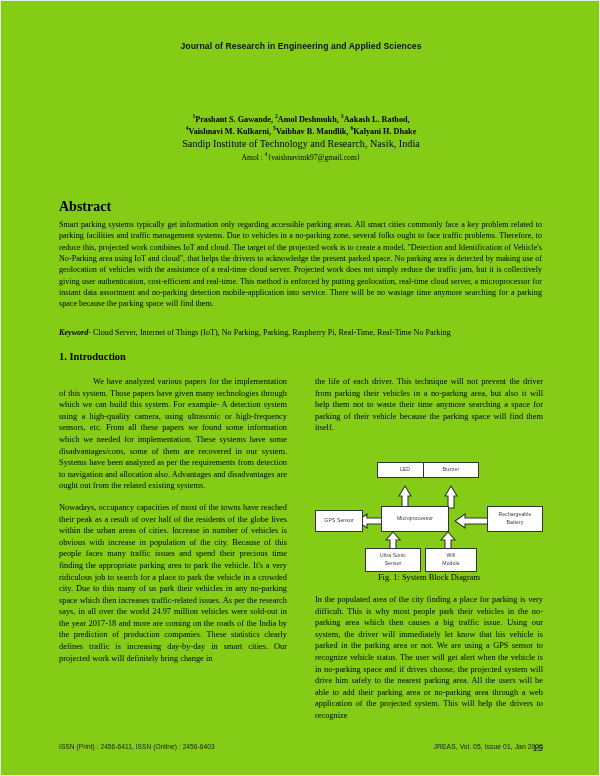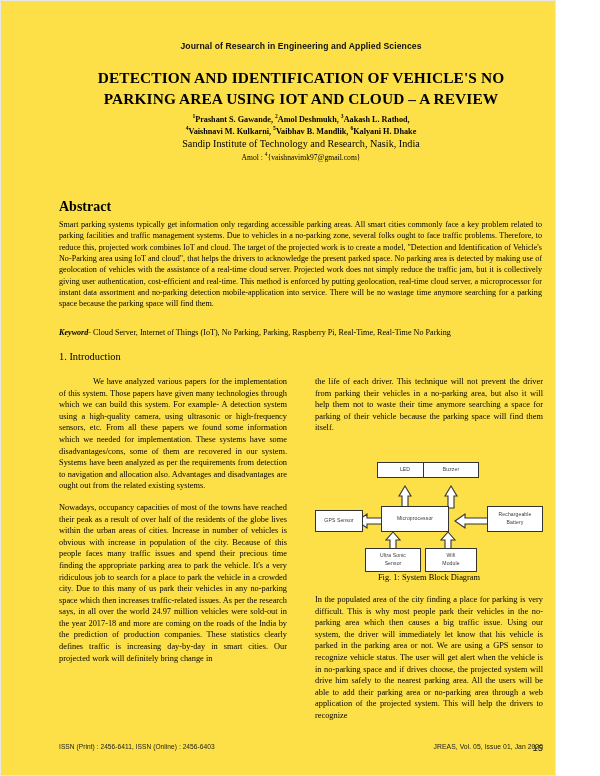--- a/index.html
+++ b/index.html
@@ -2,23 +2,23 @@
 <html><head>
 <meta charset="utf-8">
 <style>
   html, body {
     margin: 0;
     padding: 0;
     background: #ffffff;
   }
   .page {
     position: relative;
-    width: 556px;
+    width: 600px;
     height: 776px;
-    background: #fde047;
+    background: #84cc16;
     box-sizing: border-box;
     border: 1px solid #e8e8e8;
     overflow: hidden;
     font-family: "Liberation Serif", serif;
     color: #000000;
   }
   .inner {
     position: absolute;
     left: 58px;
     top: 0;
@@ -124,21 +124,21 @@
     font-weight: bold;
     font-style: italic;
   }
 
   
   .section-heading {
     position: absolute;
     top: 350px;
     left: 0;
     font-family: "Liberation Serif", serif;
-    font-weight: normal;
+    font-weight: bold;
     font-size: 10.4px;
   }
 
   
   .col {
     position: absolute;
     top: 375px;
     width: 228px;
     font-size: 8.35px;
     line-height: 11.6px;
@@ -214,21 +214,20 @@
   }
 </style>
 </head>
 <body>
 
 <div class="page">
   <div class="inner">
 
     <div class="journal-header">Journal of Research in Engineering and Applied Sciences</div>
 
-    <div class="paper-title">DETECTION AND IDENTIFICATION OF VEHICLE'S NO PARKING AREA  USING IOT AND CLOUD – A REVIEW</div>
 
     <div class="authors">
       <div>
         <sup>1</sup><span>Prashant S. Gawande, </span><sup>2</sup><span>Amol Deshmukh, </span><sup>3</sup><span>Aakash L. Rathod,</span>
       </div>
       <div>
         <sup>4</sup><span>Vaishnavi M. Kulkarni, </span><sup>5</sup><span>Vaibhav B. Mandlik, </span><sup>6</sup><span>Kalyani H. Dhake</span>
       </div>
     </div>
 

